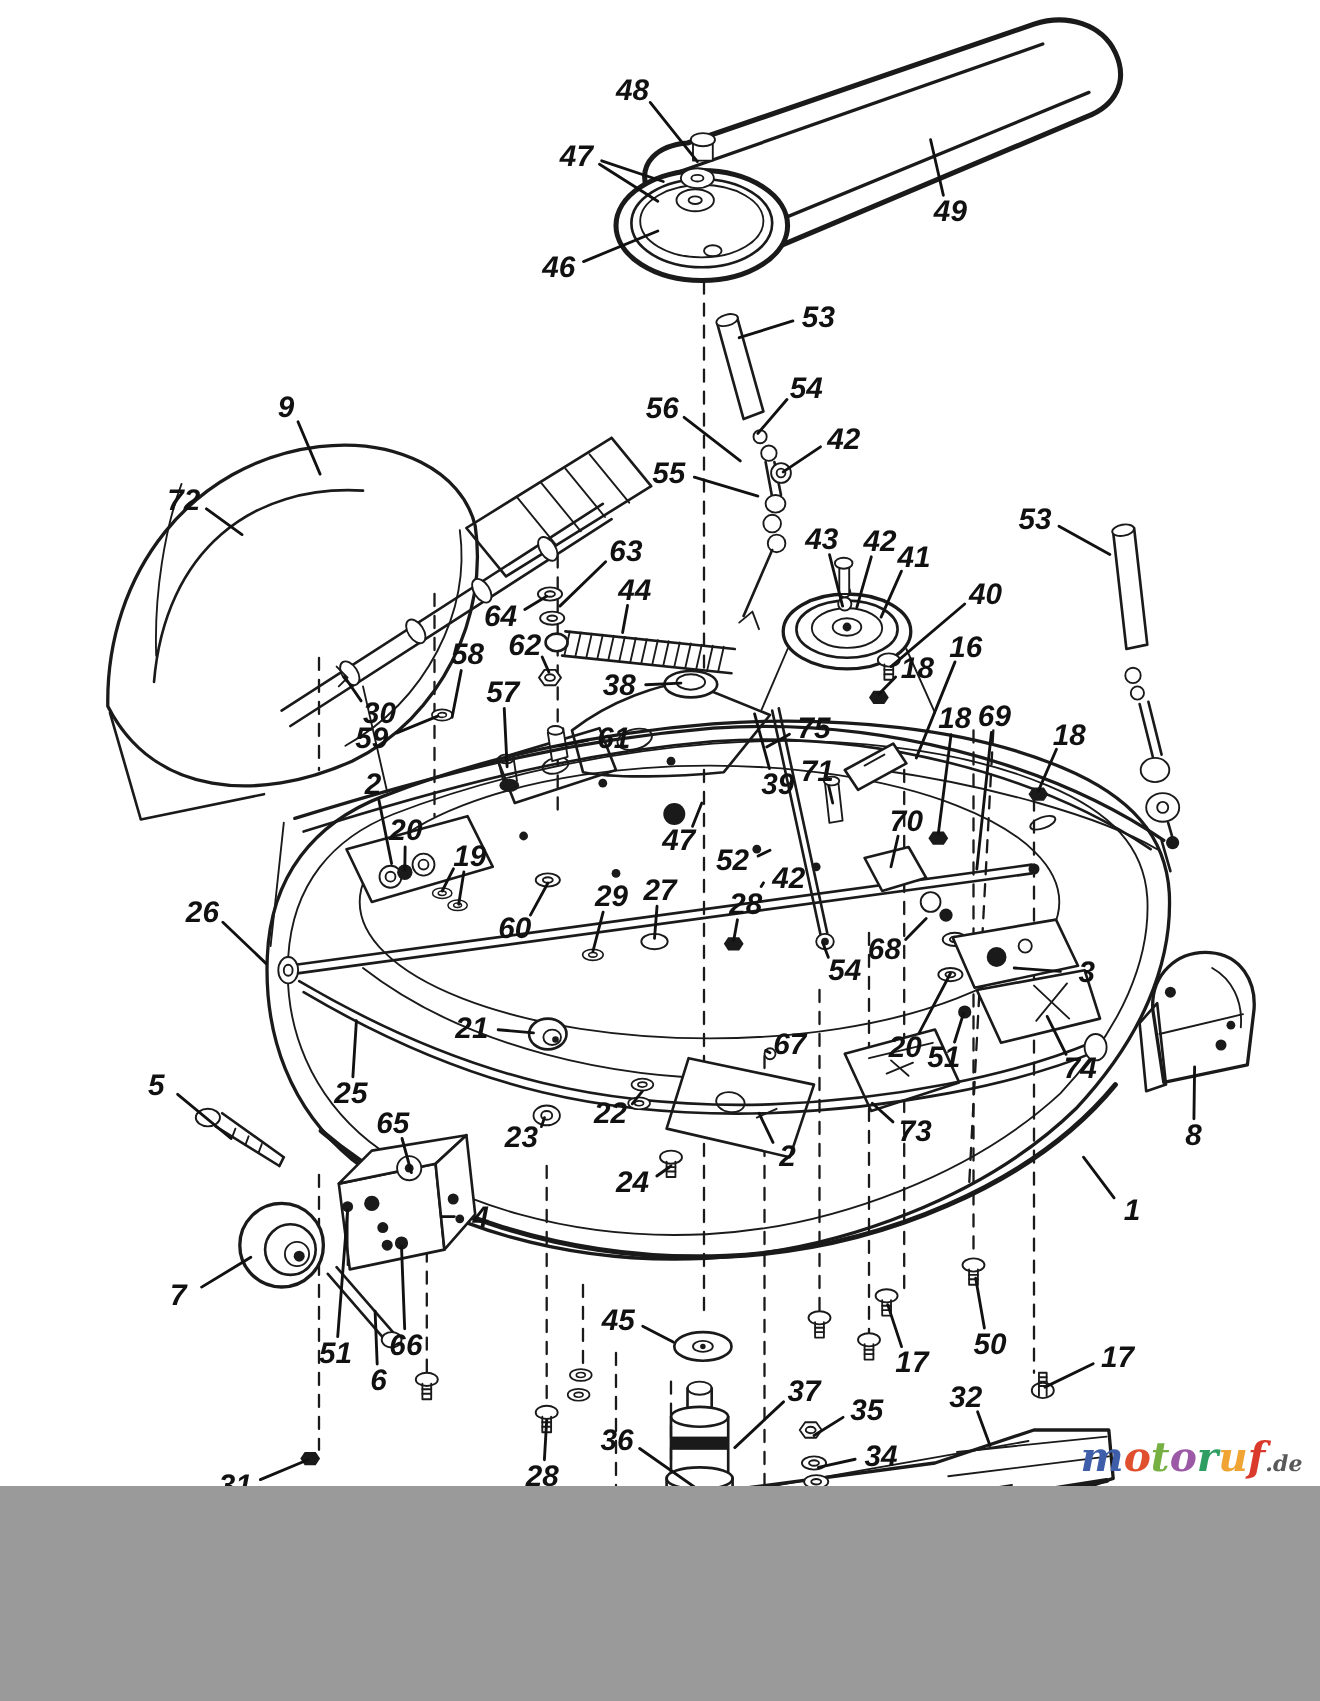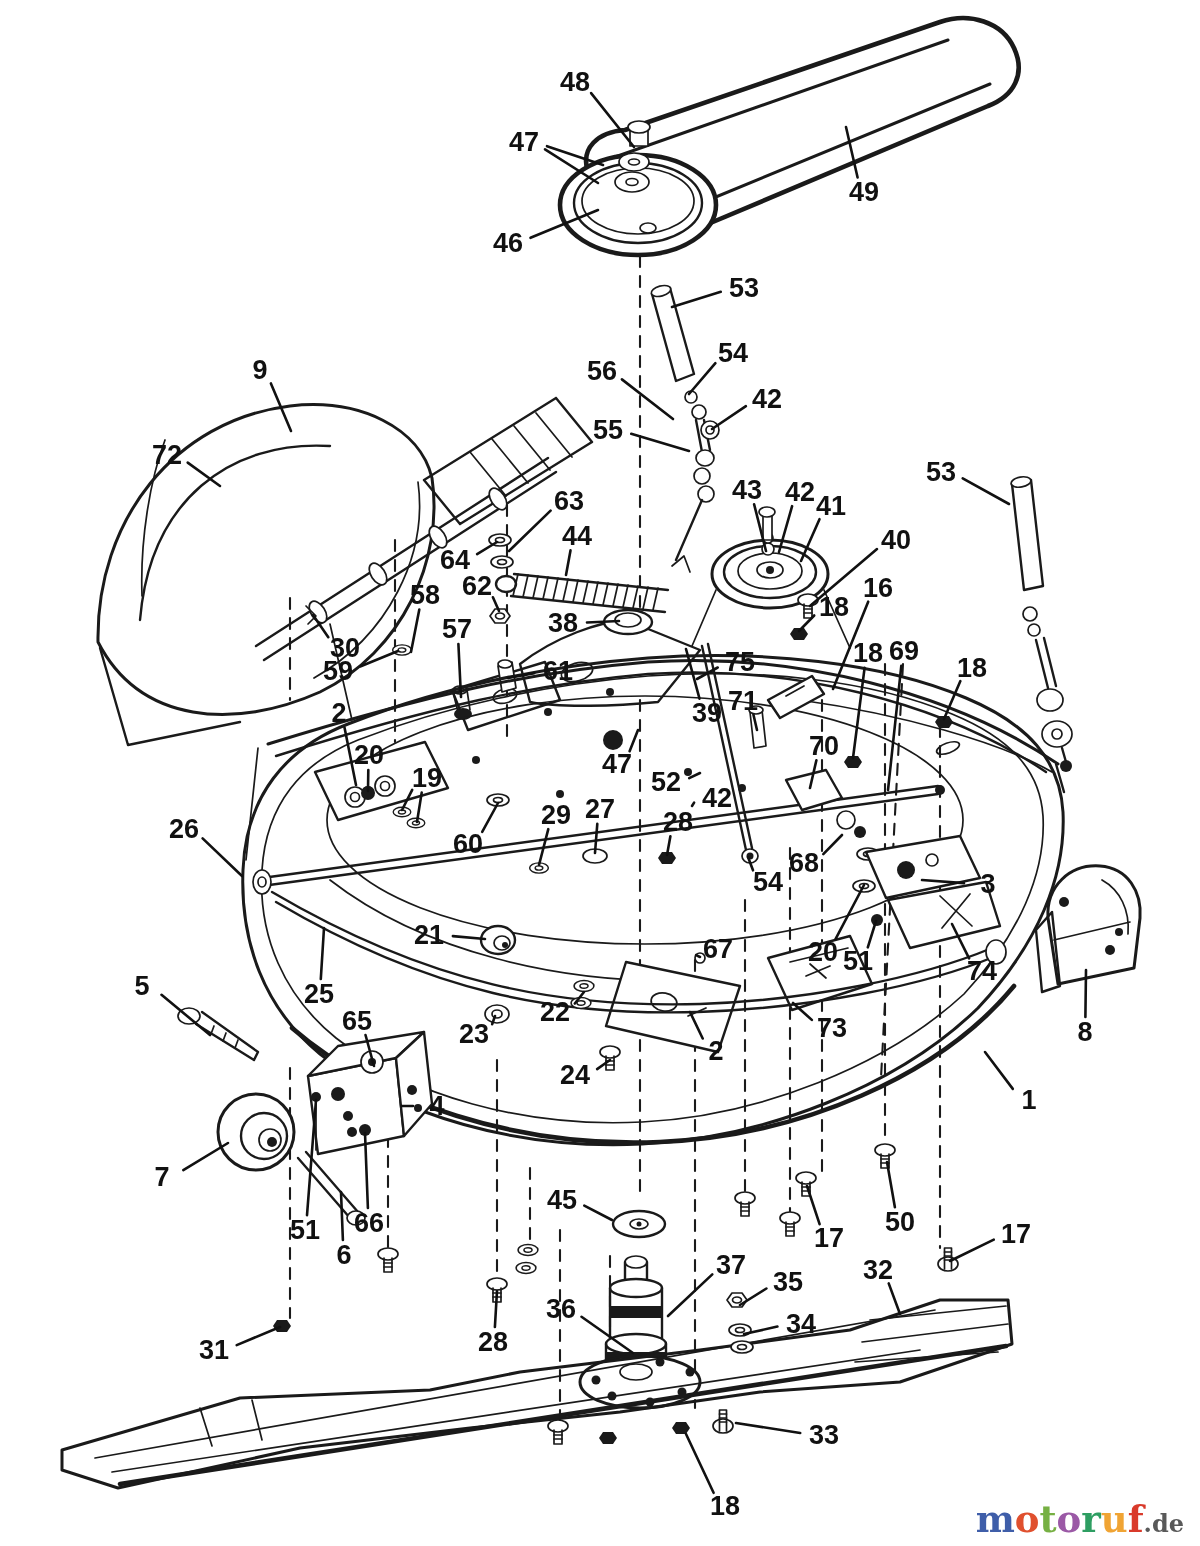--- a/index.html
+++ b/index.html
@@ -1,34 +1,34 @@
 <!DOCTYPE html>
 <html><head>
 <meta charset="utf-8">
 <style>
   html,body{margin:0;padding:0;background:#9a9a9a;}
-  .stage{position:relative;width:1200px;height:1546px;background:#ffffff;overflow:hidden;
-         font-family:"Liberation Sans",sans-serif;}
+  .stage{position:relative;width:1200px;height:1351px;background:#ffffff;overflow:hidden;
+         font-family:"Liberation Sans",sans-serif;font-style:italic;}
   .stage svg{position:absolute;left:0;top:0;}
   
   .lw{stroke:#1a1a1a;fill:none;stroke-width:2.4;stroke-linecap:round;stroke-linejoin:round;}
   .thin{stroke-width:1.7;}
   .med{stroke-width:3;}
   .thick{stroke-width:4.6;}
   .fill-white{fill:#ffffff;}
   .fill-dark{fill:#1a1a1a;stroke:none;}
   .dash{stroke-dasharray:11 9;stroke-width:2.1;}
   
   .callout{font-family:"Liberation Sans",sans-serif;font-weight:bold;font-size:27px;
            fill:#111;text-anchor:middle;}
   .leader{stroke:#111;stroke-width:2.6;stroke-linecap:round;}
   
   .logo{position:absolute;right:16px;bottom:8px;font-family:"DejaVu Serif",serif;
         font-weight:bold;font-size:37px;line-height:1;user-select:none;}
-  .logo .suffix{font-size:24px;font-weight:bold;}
+  .logo .suffix{font-size:20px;font-weight:bold;}
 </style>
 </head>
 <body>
 
 <div class="stage">
 <svg width="1200" height="1546" viewBox="0 0 1200 1546">
 
   <defs>
     <g id="g-washer">
       <ellipse cx="0" cy="0" rx="11" ry="6" class="lw thin fill-white"></ellipse>

